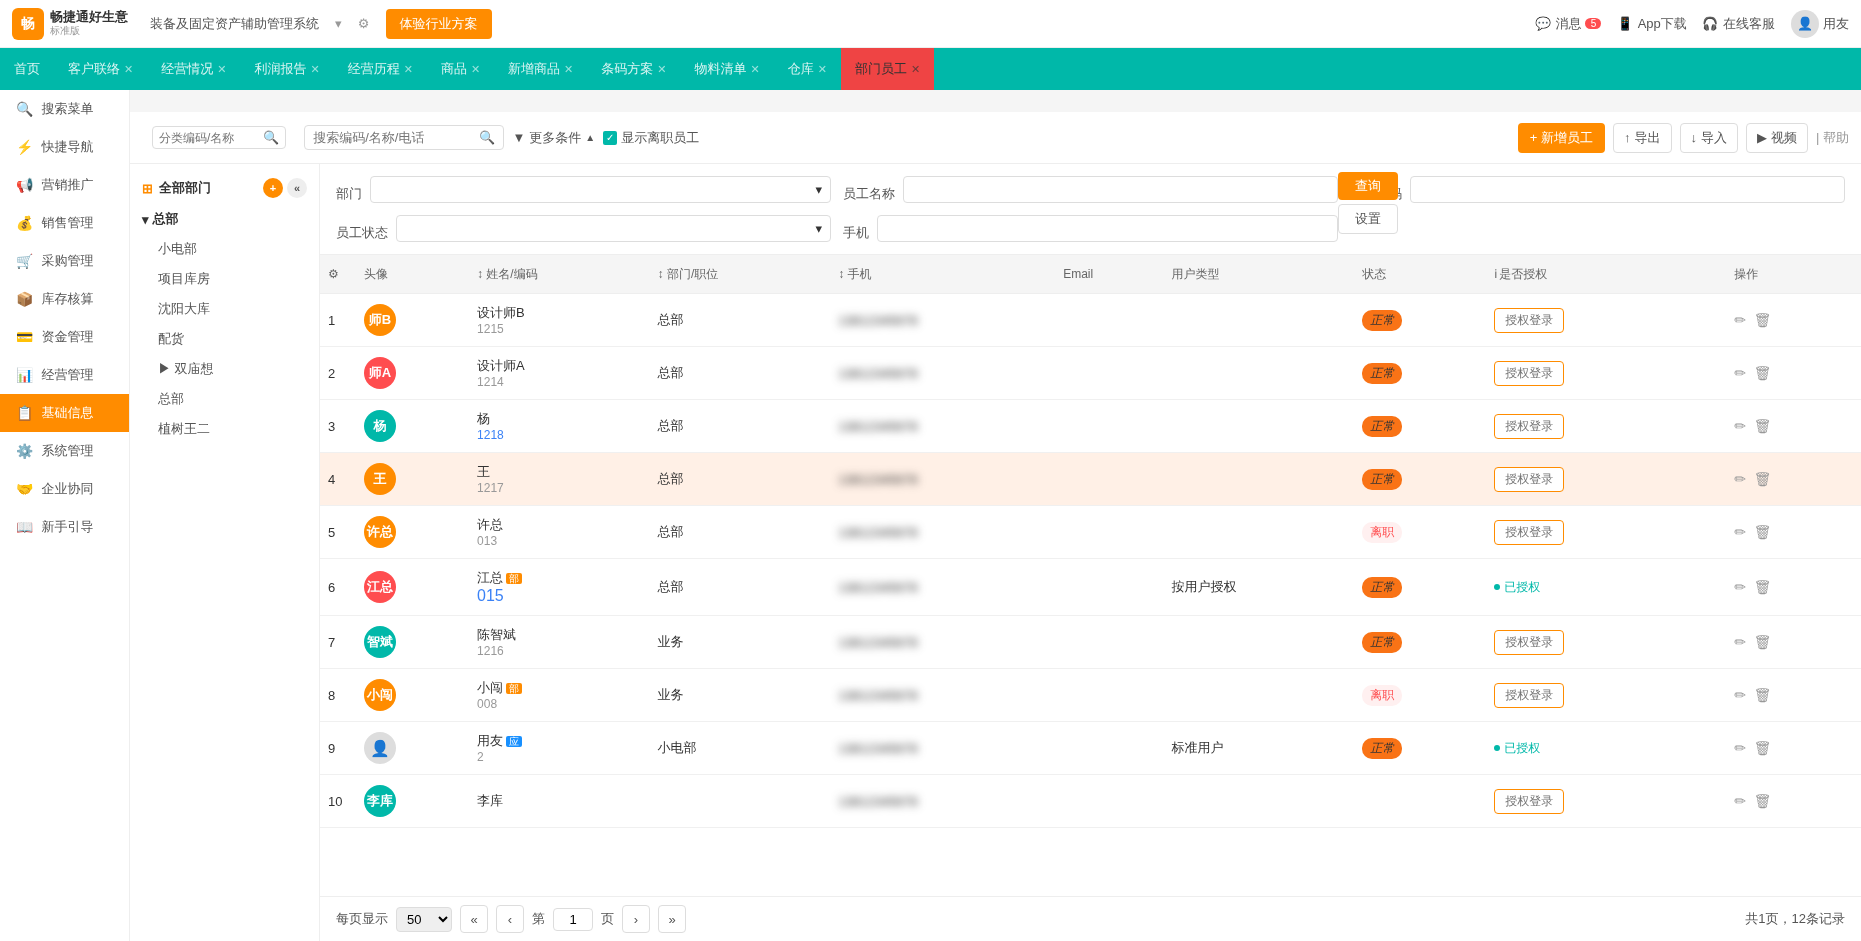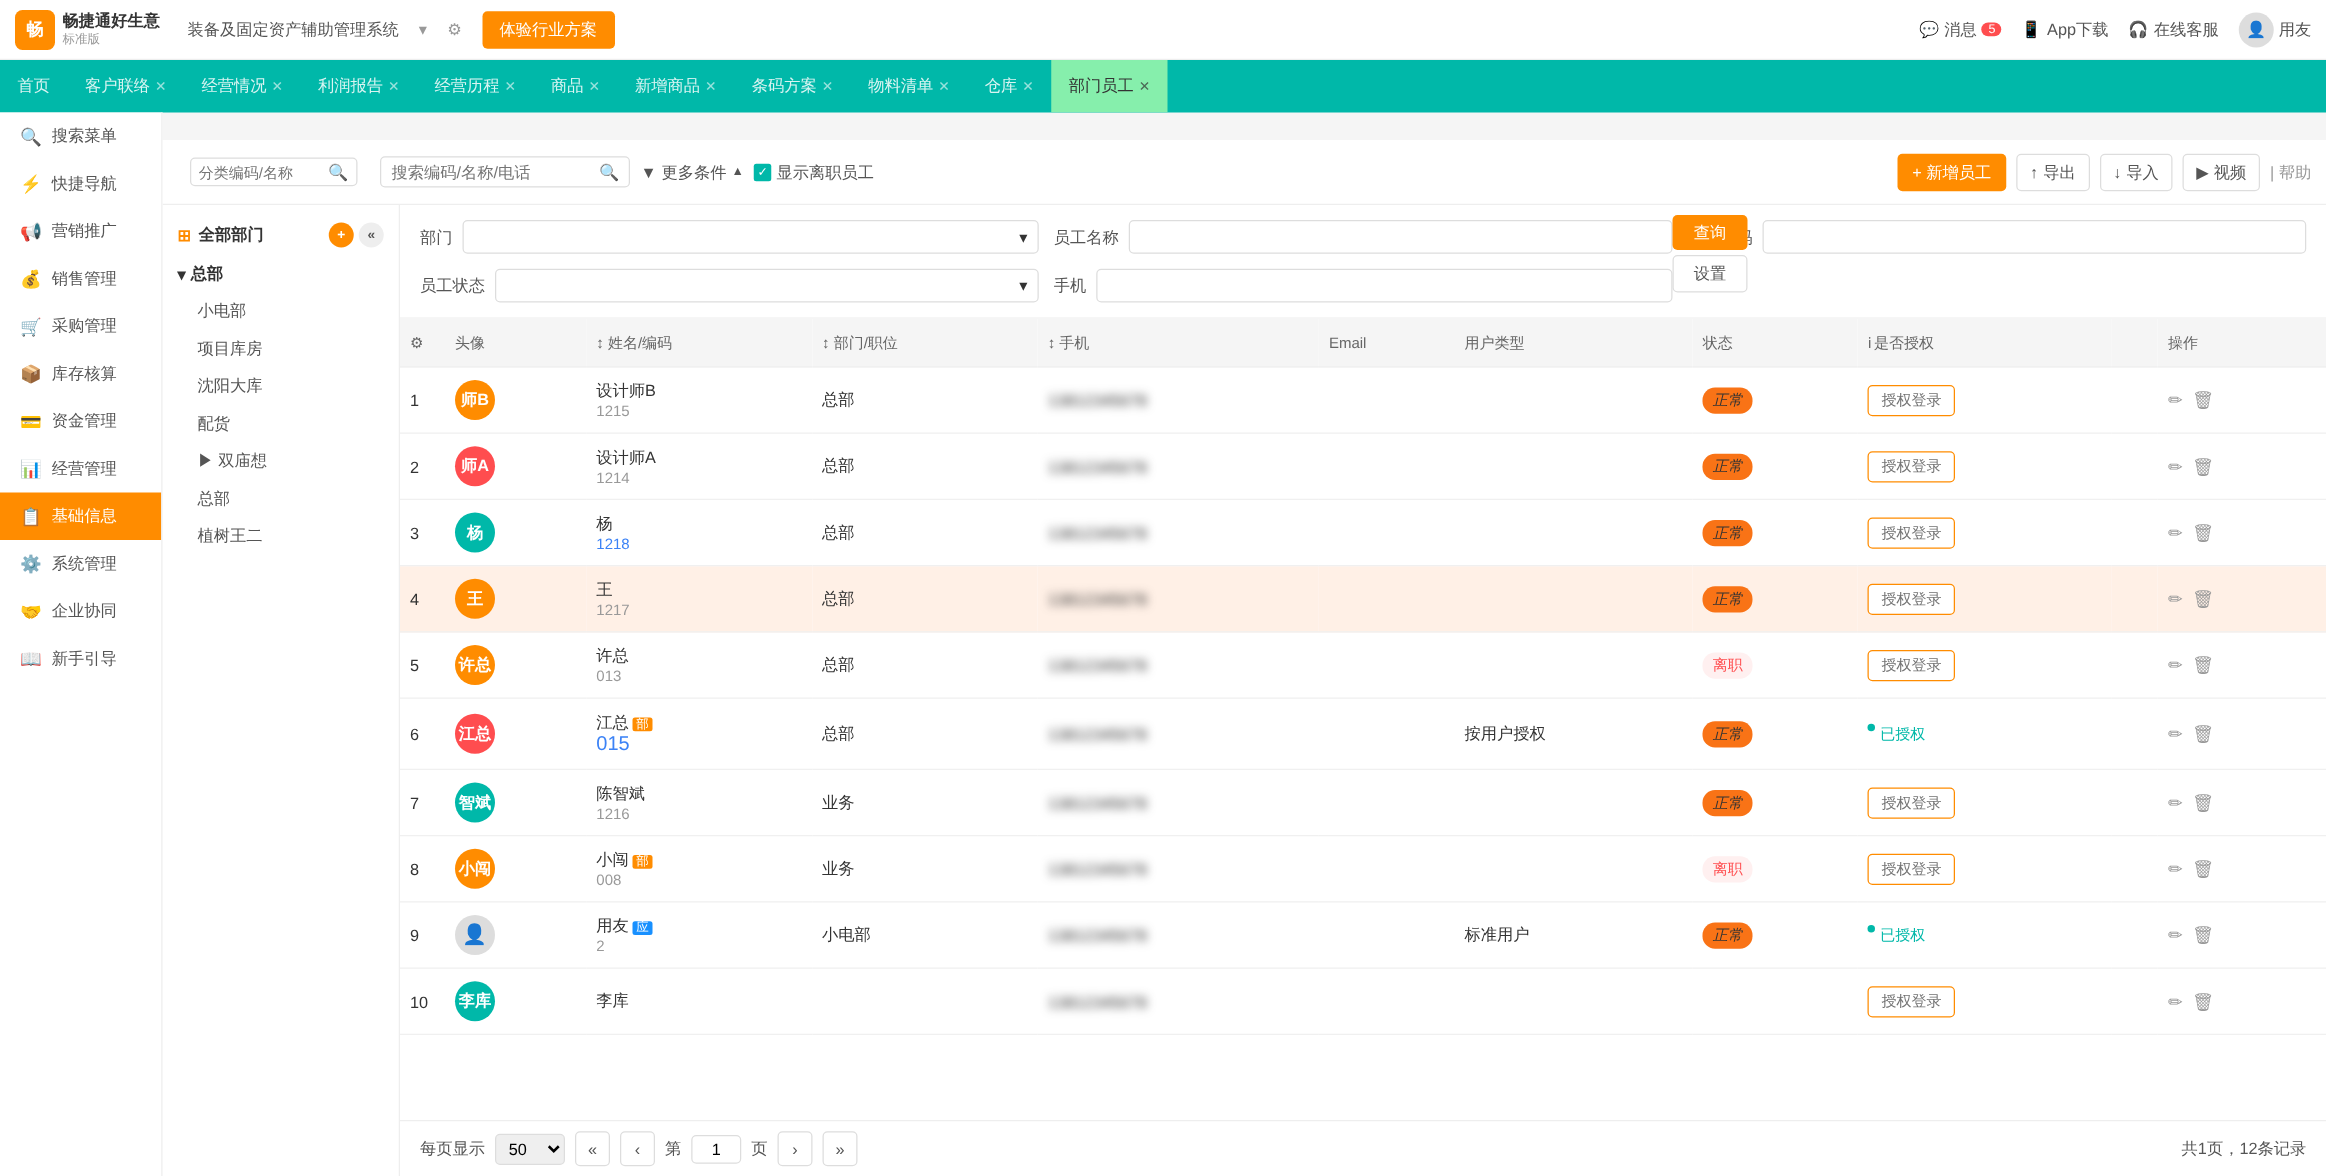--- a/index.html
+++ b/index.html
@@ -17,21 +17,21 @@
     .settings-btn { width: 28px; height: 28px; display: flex; align-items: center; justify-content: center; color: #999; cursor: pointer; }
     .trial-btn { background: #ff8c00; color: #fff; border: none; border-radius: 4px; padding: 6px 14px; font-size: 13px; cursor: pointer; }
     .top-right { display: flex; align-items: center; gap: 16px; margin-left: auto; }
     .top-right-item { display: flex; align-items: center; gap: 4px; color: #555; cursor: pointer; font-size: 13px; }
     .badge { background: #ff4d4f; color: #fff; border-radius: 10px; font-size: 10px; padding: 0 5px; min-width: 16px; text-align: center; }
     .user-avatar { width: 28px; height: 28px; background: #ddd; border-radius: 50%; display: flex; align-items: center; justify-content: center; color: #999; }
 
     
     .nav-tabs { height: 42px; background: #00b8a9; display: flex; align-items: stretch; overflow: hidden; }
     .nav-tab { display: flex; align-items: center; padding: 0 14px; color: rgba(255,255,255,0.85); font-size: 13px; cursor: pointer; white-space: nowrap; position: relative; gap: 4px; }
-    .nav-tab.active { background: #86efac; color: #333; }
+    .nav-tab.active { background: #ef4444; color: #333; }
     .nav-tab .close-icon { font-size: 11px; opacity: 0.7; }
     .nav-tab.home { font-weight: normal; }
 
     
     .main-layout { display: flex; height: calc(941px - 48px - 42px); }
 
     
     .sidebar { width: 130px; background: #fff; border-right: 1px solid #eee; overflow-y: auto; flex-shrink: 0; }
     .sidebar-item { display: flex; align-items: center; gap: 8px; padding: 10px 16px; cursor: pointer; color: #555; font-size: 13px; }
     .sidebar-item.active { background: #ff8c00; color: #fff; }
@@ -63,40 +63,40 @@
     .filter-btn { display: flex; align-items: center; gap: 4px; color: #555; cursor: pointer; font-size: 13px; }
     .filter-btn .chevron { font-size: 10px; }
     .show-resigned { display: flex; align-items: center; gap: 4px; color: #555; font-size: 13px; cursor: pointer; }
     .checkbox-checked { width: 14px; height: 14px; background: #00b8a9; border-radius: 2px; display: flex; align-items: center; justify-content: center; color: #fff; font-size: 10px; }
     .toolbar-right { margin-left: auto; display: flex; align-items: center; gap: 8px; }
     .btn-primary { background: #ff8c00; color: #fff; border: none; border-radius: 4px; padding: 6px 12px; cursor: pointer; font-size: 13px; display: flex; align-items: center; gap: 4px; }
     .btn-outline { background: #fff; color: #555; border: 1px solid #ddd; border-radius: 4px; padding: 5px 10px; cursor: pointer; font-size: 13px; display: flex; align-items: center; gap: 4px; }
 
     
     .search-conditions { background: #fff; padding: 12px 16px; border-bottom: 1px solid #eee; display: grid; grid-template-columns: 1fr 1fr 1fr; gap: 12px; }
-    .cond-row { display: flex; align-items: center; gap: 8px; }
+    .cond-row { display: flex; align-items: flex-end; gap: 8px; }
     .cond-label { color: #555; font-size: 13px; white-space: nowrap; }
     .cond-input { flex: 1; border: 1px solid #ddd; border-radius: 4px; padding: 5px 8px; font-size: 13px; outline: none; background: #fff; }
     .cond-select { flex: 1; border: 1px solid #ddd; border-radius: 4px; padding: 5px 8px; font-size: 13px; outline: none; background: #fff; display: flex; align-items: center; justify-content: space-between; cursor: pointer; }
     .btn-search { background: #ff8c00; color: #fff; border: none; border-radius: 4px; padding: 5px 16px; cursor: pointer; font-size: 13px; }
     .btn-set { background: #fff; color: #555; border: 1px solid #ddd; border-radius: 4px; padding: 5px 16px; cursor: pointer; font-size: 13px; }
 
     
     .table-wrap { flex: 1; overflow-y: auto; background: #fff; }
     table { width: 100%; border-collapse: collapse; }
     thead tr { background: #f5f5f5; }
     th { padding: 10px 8px; text-align: left; font-size: 12px; color: #666; font-weight: normal; border-bottom: 1px solid #eee; white-space: nowrap; }
     td { padding: 10px 8px; font-size: 13px; color: #333; border-bottom: 1px solid #f0f0f0; white-space: nowrap; }
     tr.highlighted { background: #fff0e6; }
     .avatar-circle { width: 32px; height: 32px; border-radius: 50%; display: flex; align-items: center; justify-content: center; color: #fff; font-size: 13px; font-weight: bold; }
     .status-badge { display: inline-block; padding: 2px 8px; border-radius: 10px; font-size: 12px; }
     .status-normal { color: #333; background: #f97316; font-style: italic; }
     .status-resign { color: #ff4d4f; background: #fff0f0; }
     .auth-btn { border: 1px solid #ff8c00; color: #737373; background: #fff; border-radius: 4px; padding: 3px 10px; font-size: 12px; cursor: pointer; }
-    .authorized { display: flex; gap: 4px; color: #00b8a9; font-size: 12px; }
+    .authorized { display: flex; align-items: center; gap: 4px; color: #00b8a9; font-size: 12px; }
     .dot { width: 6px; height: 6px; border-radius: 50%; background: #00b8a9; display: inline-block; }
     .op-btn { color: #999; cursor: pointer; font-size: 14px; margin-right: 4px; }
     .tag-badge { background: #ff8c00; color: #fff; font-size: 10px; border-radius: 2px; padding: 0 3px; margin-left: 3px; vertical-align: middle; }
     .tag-badge-blue { background: #1890ff; color: #fff; font-size: 10px; border-radius: 2px; padding: 0 3px; margin-left: 3px; vertical-align: middle; }
     .user-icon-gray { width: 32px; height: 32px; border-radius: 50%; background: #ddd; display: flex; align-items: center; justify-content: center; color: #999; font-size: 16px; }
 
     
     .pagination { background: #fff; border-top: 1px solid #eee; padding: 8px 16px; display: flex; align-items: center; gap: 8px; font-size: 13px; color: #555; }
     .page-size-select { border: 1px solid #ddd; border-radius: 4px; padding: 3px 6px; font-size: 13px; }
     .page-btn { width: 28px; height: 28px; display: flex; align-items: center; justify-content: center; border: 1px solid #ddd; border-radius: 4px; cursor: pointer; color: #555; background: #fff; }

